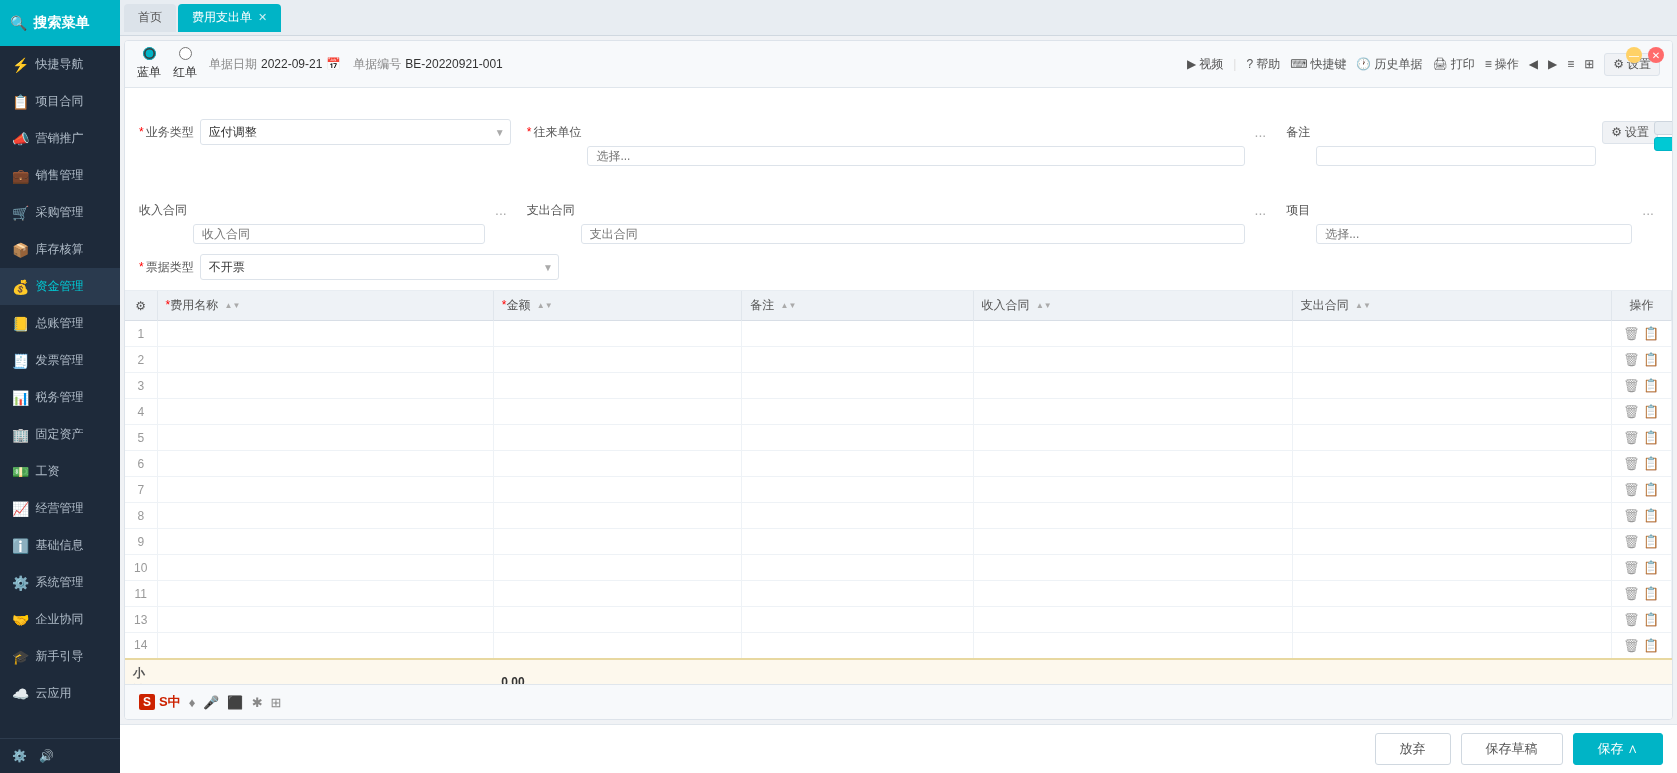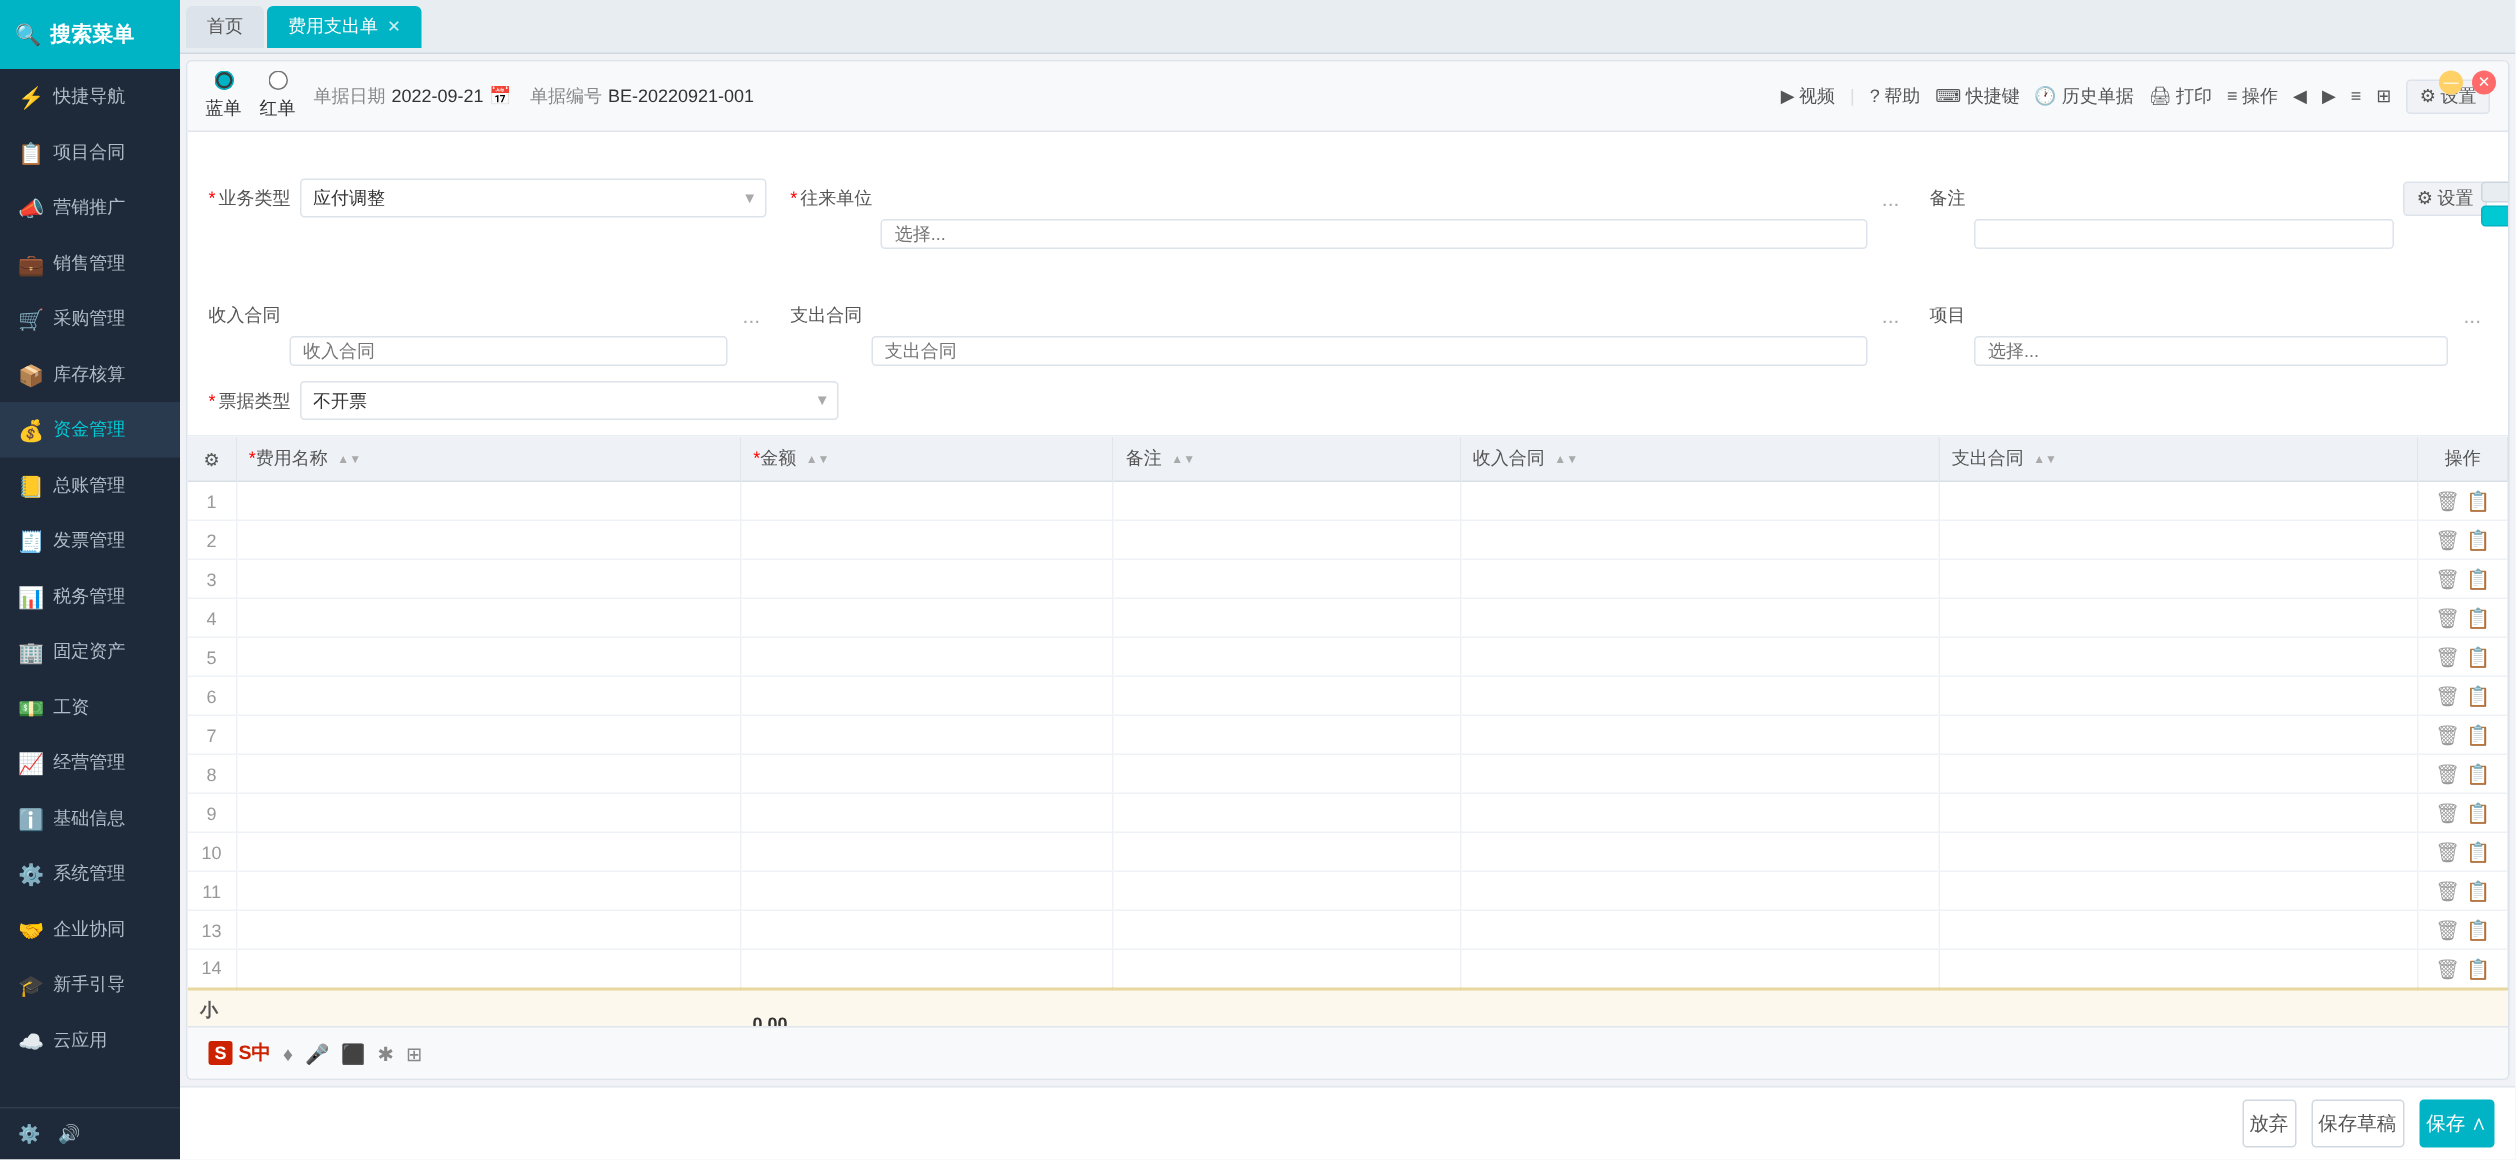--- a/index.html
+++ b/index.html
@@ -352,21 +352,21 @@
     .bottom-bar {
       padding: 8px 14px;
       background: white;
       border-top: 1px solid #e0e6ec;
       display: flex;
       justify-content: flex-end;
       gap: 10px;
       flex-shrink: 0;
     }
     .btn {
-      padding: 6px 4px;
+      padding: 6px 24px;
       border-radius: 3px;
       cursor: pointer;
       font-size: 13px;
       border: 1px solid transparent;
     }
     .btn-default {
       background: white;
       border-color: #d0d8e0;
       color: #555;
     }

